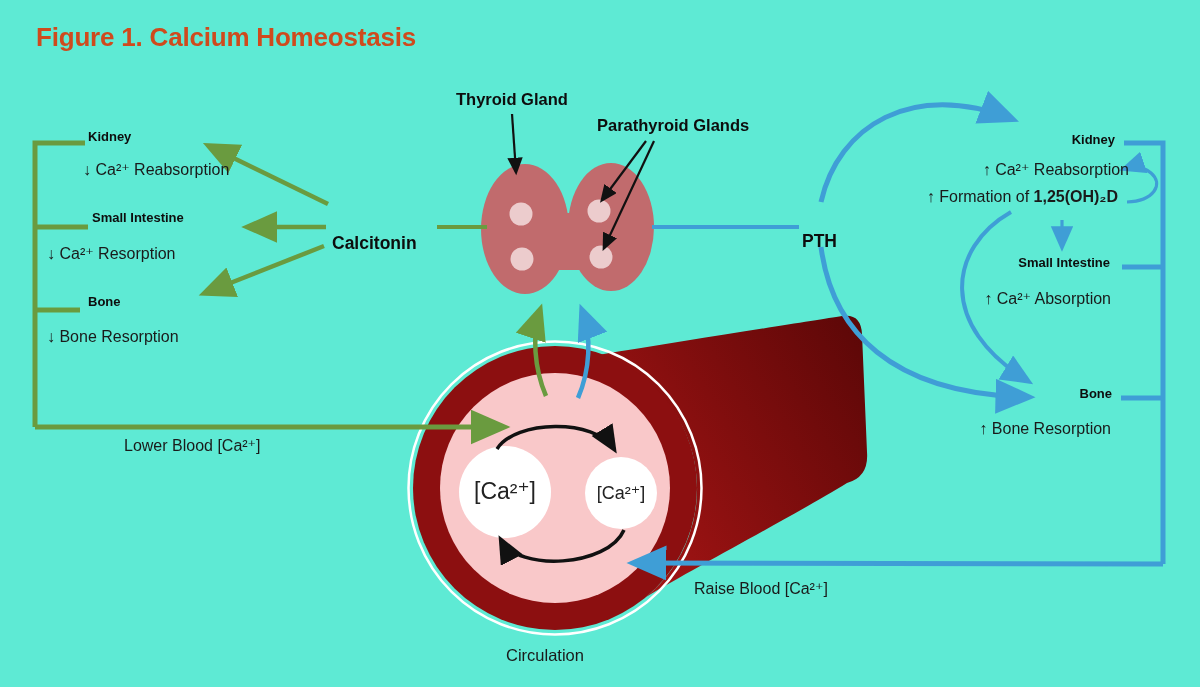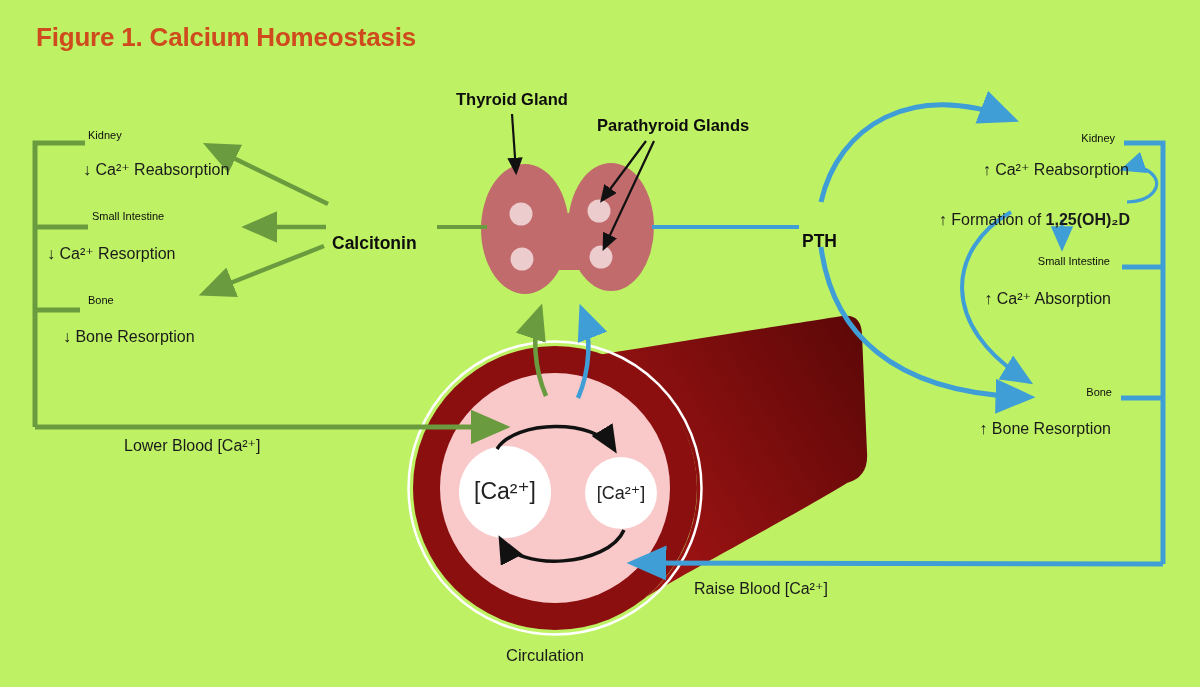--- a/index.html
+++ b/index.html
@@ -1,23 +1,23 @@
 <!DOCTYPE html>
 <html><head>
 <meta charset="utf-8">
 <style>
   html,body{margin:0;padding:0;background:#fff;}
   #canvas{
-    position:relative;width:1200px;height:687px;background:#bef264;overflow:hidden;
+    position:relative;width:1200px;height:687px;background:#5eead4;overflow:hidden;
     font-family:"Liberation Sans","DejaVu Sans",sans-serif;color:#111;
   }
   #art{position:absolute;left:0;top:0;width:1200px;height:687px;}
   .lbl{position:absolute;white-space:nowrap;}
   .title{font-size:26px;font-weight:bold;color:#cf4a1d;letter-spacing:-0.2px;}
-  .organ{font-size:11px;font-weight:normal;color:#0d0d0d;}
+  .organ{font-size:13px;font-weight:bold;color:#0d0d0d;}
   .effect{font-size:16px;color:#1a1a1a;}
   .hormone{font-size:17.5px;font-weight:bold;color:#0d0d0d;margin-top:17px;}
   .note{font-size:13.5px;font-style:italic;font-weight:500;color:#222;
         white-space:normal;line-height:1.14;}
   .gland-label{font-size:16.5px;font-weight:bold;color:#0d0d0d;}
   .plain{font-size:16px;color:#1a1a1a;}
   .ca-big{font-size:23px;color:#222;transform:translate(-50%,-52%);}
   .ca-small{font-size:18px;color:#222;transform:translate(-50%,-52%);}
   .b{font-weight:bold;}
 </style>
@@ -94,31 +94,31 @@
     </g>
   </svg>
 
   <div class="lbl title" style="left:36px;top:22px;">Figure 1. Calcium Homeostasis</div>
 
   <div class="lbl organ" style="left:88px;top:129px;">Kidney</div>
   <div class="lbl effect" style="left:47px;top:160px;margin-left:36px;">↓ Ca²⁺ Reabsorption</div>
   <div class="lbl organ" style="left:92px;top:210px;">Small Intestine</div>
   <div class="lbl effect" style="left:47px;top:244px;">↓ Ca²⁺ Resorption</div>
   <div class="lbl organ" style="left:88px;top:294px;">Bone</div>
-  <div class="lbl effect" style="left:47px;top:328px;margin-left:16px;">↓ Bone Resorption</div>
+  <div class="lbl effect" style="left:47px;top:328px;">↓ Bone Resorption</div>
   <div class="lbl hormone" style="left:332px;top:216px;">Calcitonin</div>
   <div class="lbl plain" style="left:124px;top:436px;">Lower Blood [Ca²⁺]</div>
 
   <div class="lbl gland-label" style="left:456px;top:90px;">Thyroid Gland</div>
   <div class="lbl gland-label" style="left:597px;top:116px;">Parathyroid Glands</div>
   <div class="lbl hormone" style="left:802px;top:214px;">PTH</div>
 
   <div class="lbl organ" style="right:85px;top:132px;">Kidney</div>
   <div class="lbl effect" style="right:71px;top:160px;">↑ Ca²⁺ Reabsorption</div>
-  <div class="lbl effect" style="right:70px;top:188px;margin-top:23px;">
+  <div class="lbl effect" style="right:82px;top:188px;">
     <span>↑ Formation of </span><span class="b">1,25(OH)₂D</span>
   </div>
   <div class="lbl organ" style="right:90px;top:255px;">Small Intestine</div>
   <div class="lbl effect" style="right:89px;top:289px;">↑ Ca²⁺ Absorption</div>
   <div class="lbl organ" style="right:88px;top:386px;">Bone</div>
   <div class="lbl effect" style="right:89px;top:420px;">↑ Bone Resorption</div>
   <div class="lbl plain" style="left:694px;top:579px;">Raise Blood [Ca²⁺]</div>
 
   <div class="lbl ca-big" style="left:505px;top:492px;">[Ca²⁺]</div>
   <div class="lbl ca-small" style="left:621px;top:493px;">[Ca²⁺]</div>

